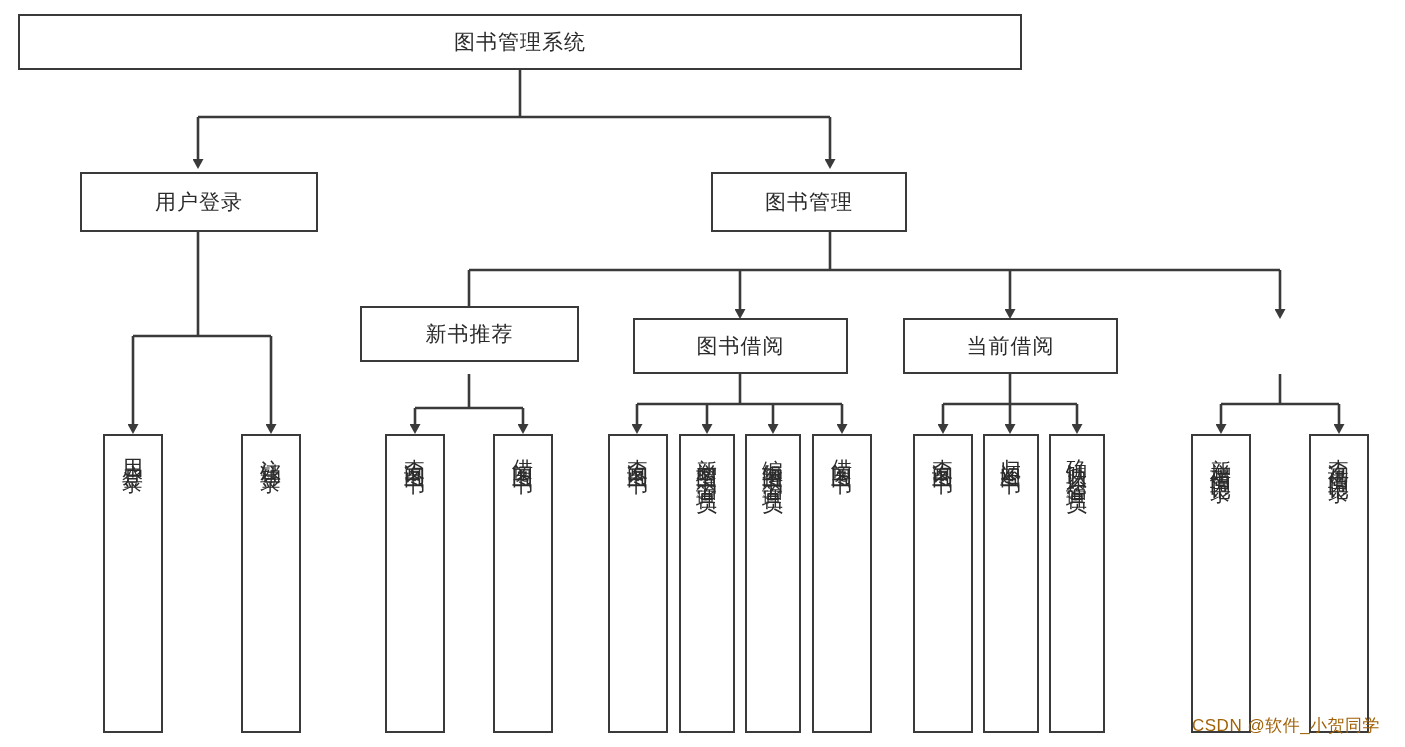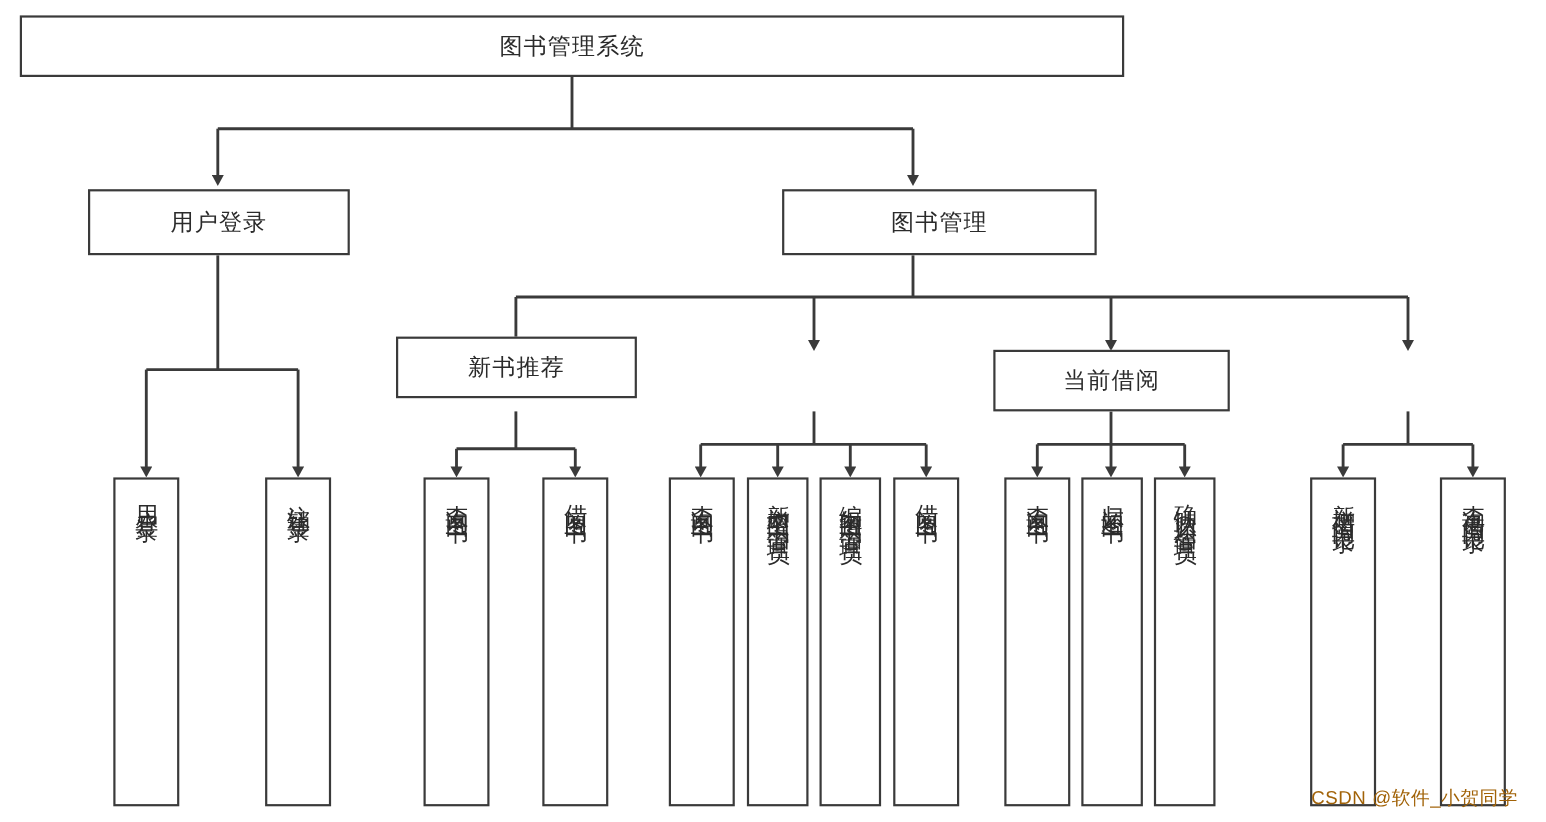--- a/index.html
+++ b/index.html
@@ -117,26 +117,29 @@
     </g>
   </svg>
 
   <div class="node h" style="left:18px; top:14px; width:1004px; height:56px;">
     <span>图书管理系统</span>
   </div>
 
   <div class="node h" style="left:80px; top:172px; width:238px; height:60px;">
     <span>用户登录</span>
   </div>
-  <div class="node h" style="left:711px; top:172px; width:286px; height:60px;">
+  <div class="node h" style="left:711px; top:172px; width:196px; height:60px;">
     <span>图书管理</span>
   </div>
 
   <div class="node h" style="left:360px; top:306px; width:219px; height:56px;">
     <span>新书推荐</span>
+  </div>
+  <div class="node h" style="left:633px; top:318px; width:215px; height:56px;">
+    <span>图书借阅</span>
   </div>
   <div class="node h" style="left:903px; top:318px; width:215px; height:56px;align-items:center;">
     <span>当前借阅</span>
   </div>
 
   <div class="node v" style="left:103px; top:434px; width:60px; height:299px;">
     <span class="vtext">用户登录</span>
   </div>
   <div class="node v" style="left:241px; top:434px; width:60px; height:299px;">
     <span class="vtext">注销登录</span>

